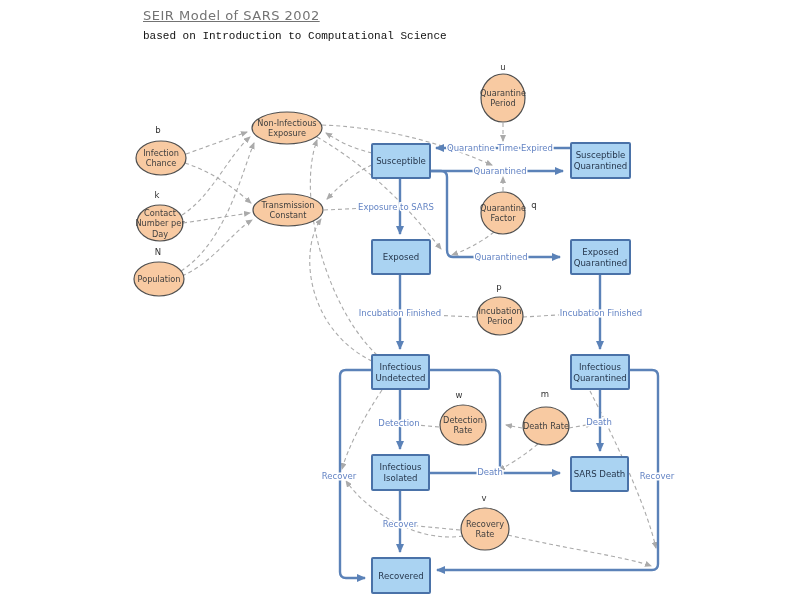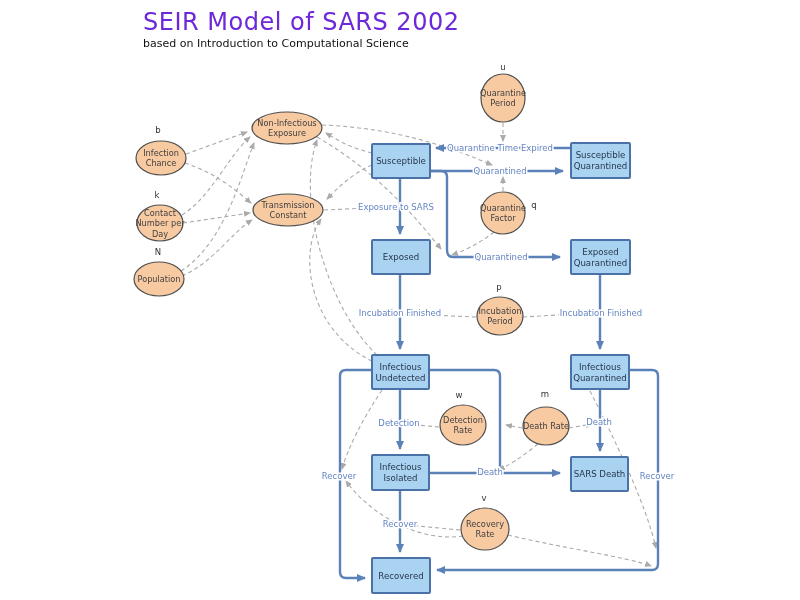--- a/index.html
+++ b/index.html
@@ -1,20 +1,20 @@
 <!DOCTYPE html>
 <html style="--stock-fill: #aad3f2; --stock-border: #4a72a8; --stock-text: #26374d; --flow: #5b82b8; --flow-label: #6484c4; --param-fill: #f8caa2; --param-border: #4f4f4f; --influence: #aaaaaa;"><head>
 <meta charset="utf-8">
 <style>
   html,body{margin:0;padding:0;background:#fff;}
   body{width:800px;height:600px;position:relative;overflow:hidden;
        font-family:"DejaVu Sans",sans-serif;}
   .titleblock{position:absolute;left:143px;top:8px;}
-  .title{font-size:24px;color:#6d28d9;letter-spacing:.5px;}
-  .subtitle{font-size:11px;color:#111;margin-top:1px;}
+  .title{font-size:13px;color:#737373;letter-spacing:.5px;text-decoration:underline;}
+  .subtitle{font-size:11px;color:#111;margin-top:7px;font-family:Liberation Mono, monospace;}
   svg{position:absolute;left:0;top:0;}
   .flow{fill:none;stroke:var(--flow);stroke-width:2.4;stroke-linecap:butt;}
   .influence{fill:none;stroke:var(--influence);stroke-width:1.1;stroke-dasharray:4 3;}
   #arrow-blue path{fill:var(--flow);}
   #arrow-gray path{fill:var(--influence);}
   .stock-rect{fill:var(--stock-fill);stroke:var(--stock-border);stroke-width:2;}
   .param-ellipse{fill:var(--param-fill);stroke:var(--param-border);stroke-width:1.2;}
   .flow-label{fill:var(--flow-label);font-size:8.5px;text-anchor:middle;
               stroke:#fff;stroke-width:3px;paint-order:stroke;font-family:"DejaVu Sans",sans-serif;}
   .stock-text{fill:var(--stock-text);font-size:8.6px;text-anchor:middle;font-family:"DejaVu Sans",sans-serif;}

